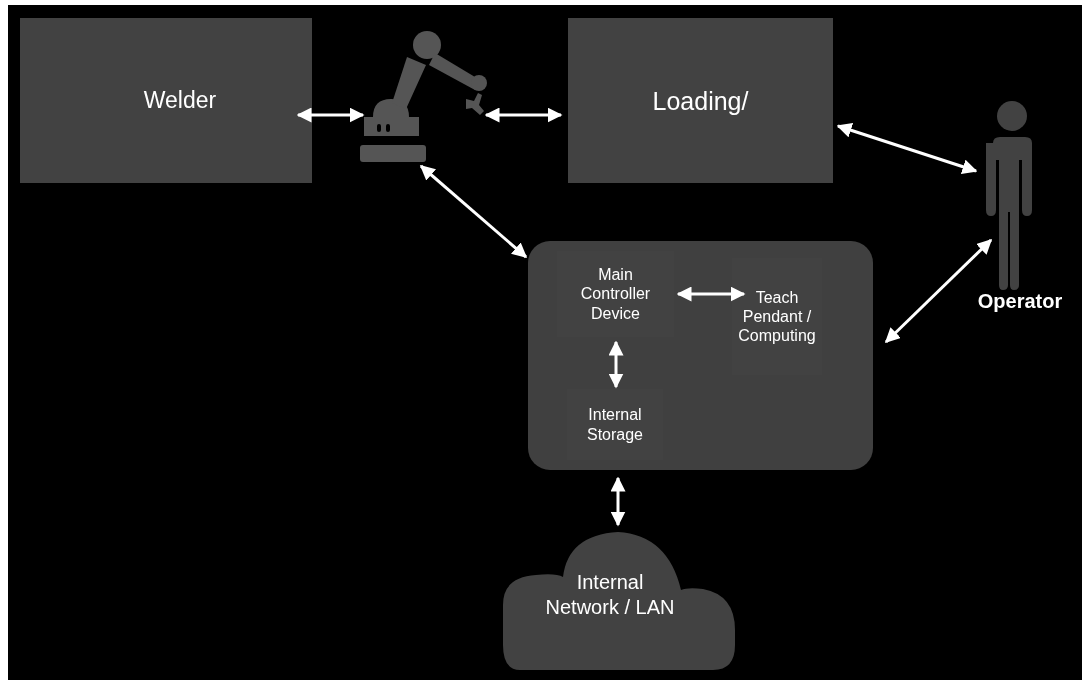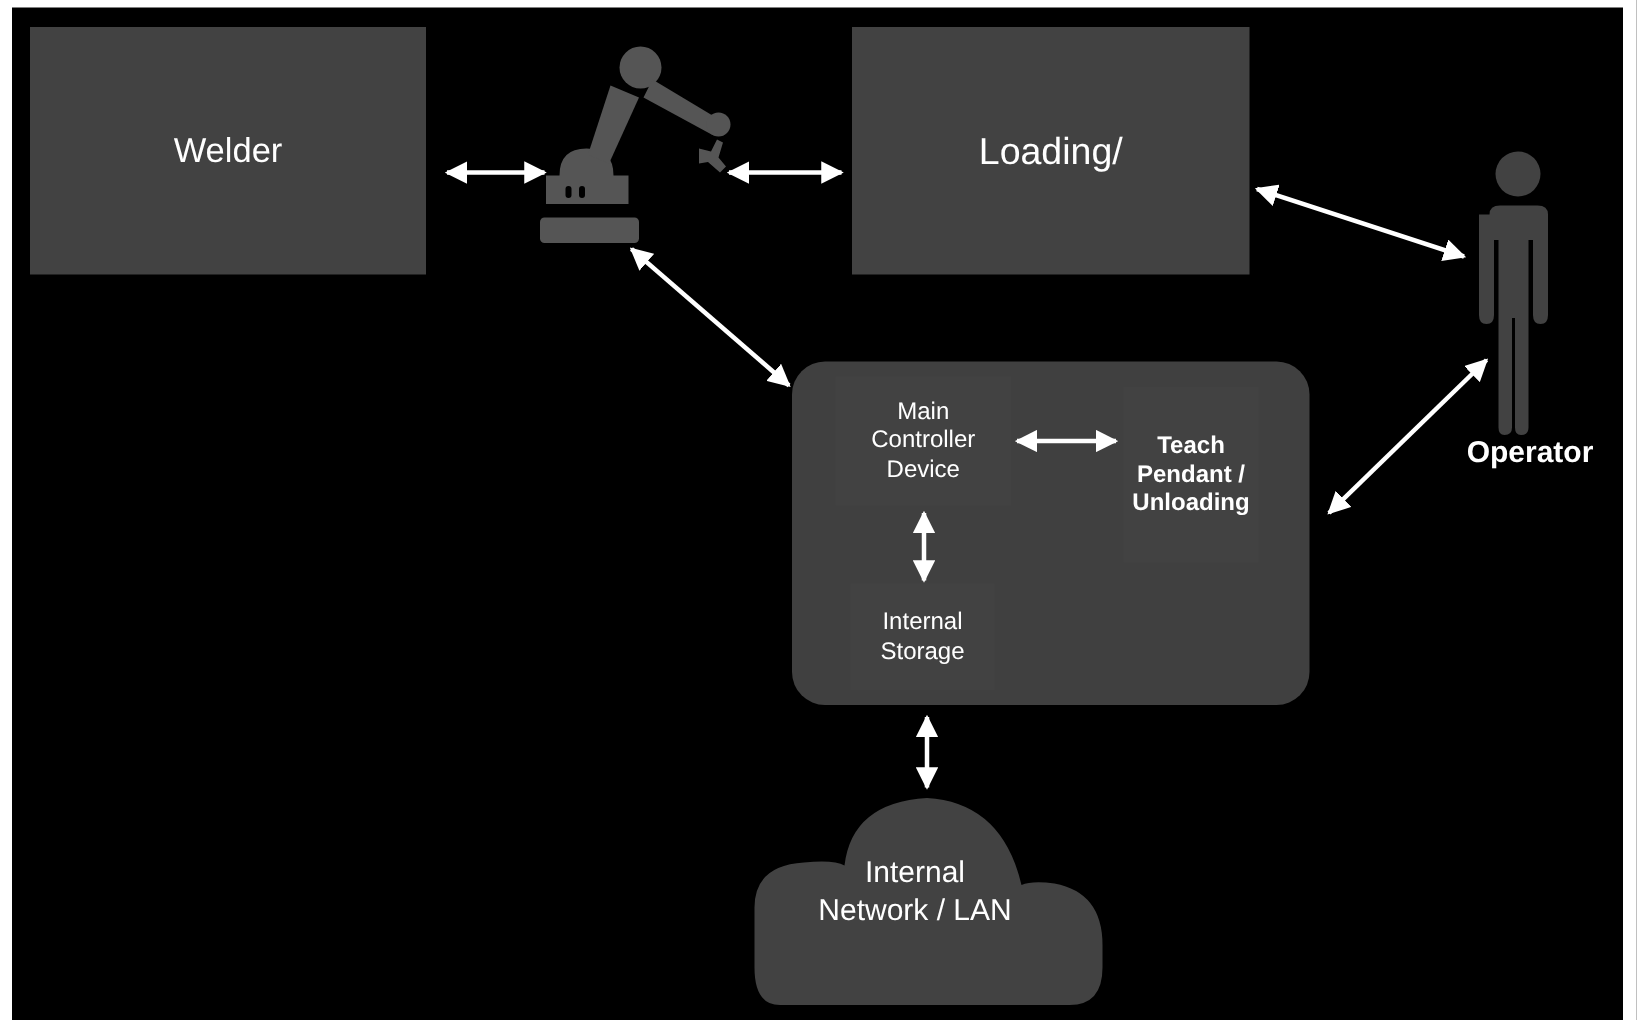--- a/index.html
+++ b/index.html
@@ -2,26 +2,26 @@
 <html><head>
 <meta charset="utf-8">
 <style>
   html, body { margin: 0; padding: 0; background: #ffffff; }
   body { width: 1091px; height: 680px; position: relative; overflow: hidden;
          font-family: "Liberation Sans", "DejaVu Sans", sans-serif; }
   #canvas { position: absolute; left: 8px; top: 5px; width: 1074px; height: 675px; background: #000000; }
   .box { position: absolute; background: #424242; color: #ffffff; display: flex;
          align-items: center; justify-content: center; text-align: center; line-height: 1.2; }
   .box span { display: block; }
-  #welder { left: 12px; top: 13px; width: 264px; height: 165px; font-size: 23px; }
+  #welder { left: 12px; top: 13px; width: 264px; height: 165px; font-size: 23px; padding-left: 28px; }
   #loading { left: 560px; top: 13px; width: 265px; height: 165px; font-size: 25px; }
   #controller { position: absolute; left: 520px; top: 236px; width: 345px; height: 229px;
                 background: #404040; border-radius: 22px; }
   #mcd { left: 29px; top: 10px; width: 117px; height: 86px; font-size: 16px; }
-  #tp { left: 221px; top: 17px; width: 90px; height: 117px; font-size: 16px; font-weight: bold; }
+  #tp { left: 204px; top: 17px; width: 90px; height: 117px; font-size: 16px; }
   #storage { left: 39px; top: 148px; width: 96px; height: 71px; font-size: 16px; }
   #overlay { position: absolute; left: 0; top: 0; width: 1074px; height: 675px; }
   .label { position: absolute; color: #ffffff; text-align: center; line-height: 1.25; }
   #cloud-label { left: 502px; top: 565px; width: 200px; font-size: 20px; }
 </style>
 </head>
 <body>
 
 <div id="canvas">
 
@@ -40,21 +40,21 @@
       <div>
         <span>Main</span>
         <span>Controller</span>
         <span>Device</span>
       </div>
     </div>
     <div id="tp" class="box">
       <div>
         <span>Teach</span>
         <span>Pendant /</span>
-        <span>Unloading</span>
+        <span>Computing</span>
       </div>
     </div>
     <div id="storage" class="box">
       <div>
         <span>Internal</span>
         <span>Storage</span>
       </div>
     </div>
   </div>
 

